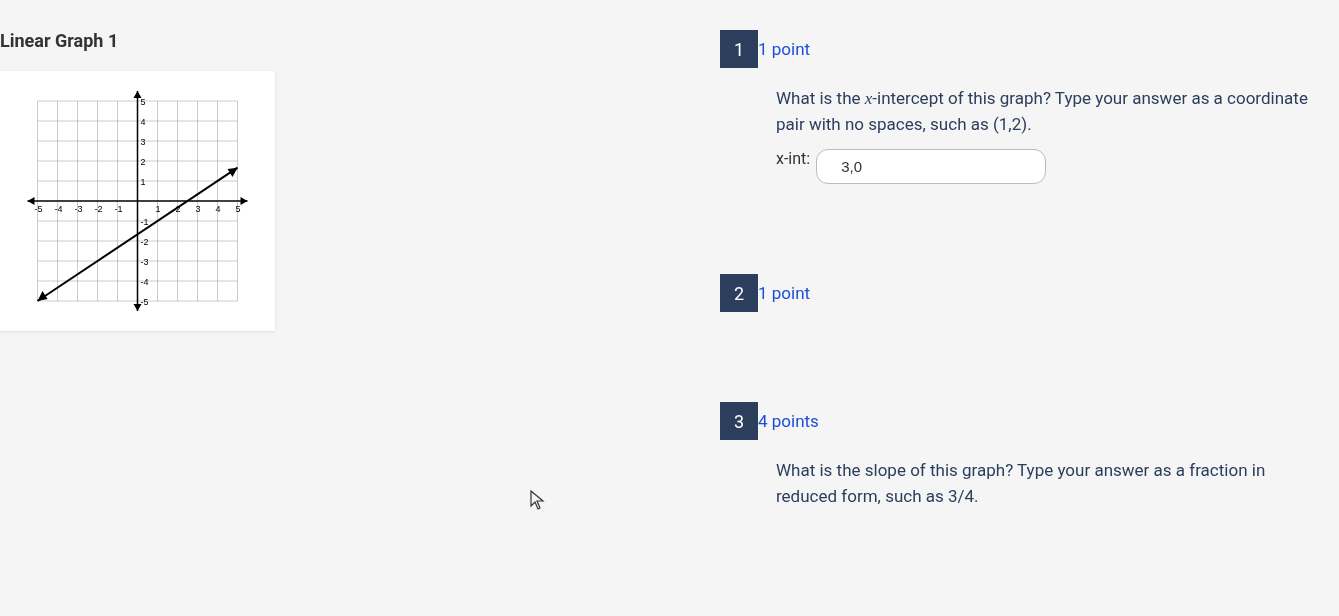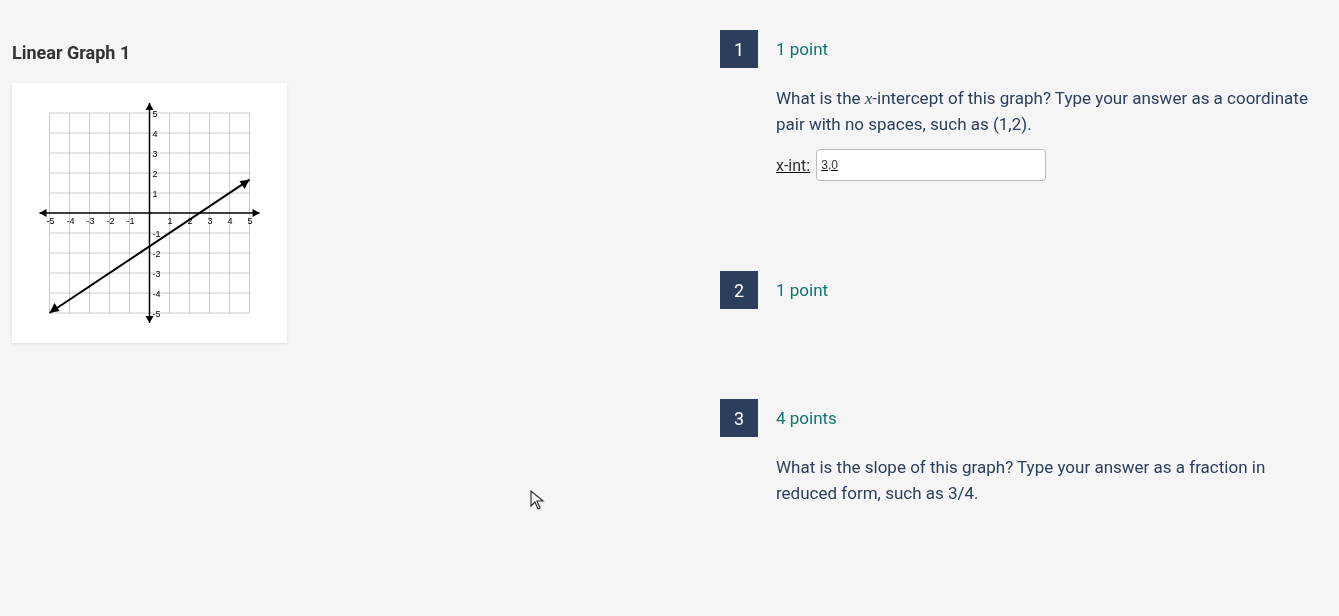--- a/index.html
+++ b/index.html
@@ -10,21 +10,21 @@
     body {
       font-family: -apple-system, BlinkMacSystemFont, "Segoe UI", Roboto, "Helvetica Neue", Arial, sans-serif;
       background: #f5f5f5;
       width: 1339px;
       height: 616px;
       display: flex;
       overflow: hidden;
     }
     .left-panel {
       width: 700px;
-      padding: 12px;
+      padding: 0;
     }
     .title-bar {
       padding: 30px 0 15px 0;
       font-size: 18px;
       font-weight: 700;
       color: #333;
     }
     .graph-container {
       background: white;
       width: 275px;
@@ -57,55 +57,52 @@
       color: white;
       width: 38px;
       height: 38px;
       display: flex;
       align-items: center;
       justify-content: center;
       font-size: 18px;
       font-weight: 400;
     }
     .question-points {
-      margin-left: 18px;
-      color: #0f766e;
+      color: #1d4ed8;
       font-size: 17px;
     }
     .question-body {
       margin-left: 56px;
     }
     .question-text {
       color: #2b3e5c;
       font-size: 17px;
       line-height: 1.5;
       margin-bottom: 12px;
     }
     .question-text .italic-var {
       font-style: italic;
       font-family: Georgia, serif;
     }
     .question-text .bold {
       font-weight: 400;
     }
     .answer-row {
       display: flex;
-      align-items: center;
-      text-decoration: underline;
     }
     .answer-label {
       color: #333;
       font-size: 16px;
       margin-right: 6px;
     }
     .answer-input {
       border: 1px solid #bbb;
-      border-radius: 4px;
-      padding: 8px 4px;
-      font-size: 12px;
+      border-radius: 12px;
+      padding: 8px 24px;
+      font-size: 15px;
       color: #333;
       width: 230px;
       background: white;
     }
     .cursor-icon {
       position: absolute;
       left: 530px;
       top: 490px;
       color: #333;
       font-size: 18px;

